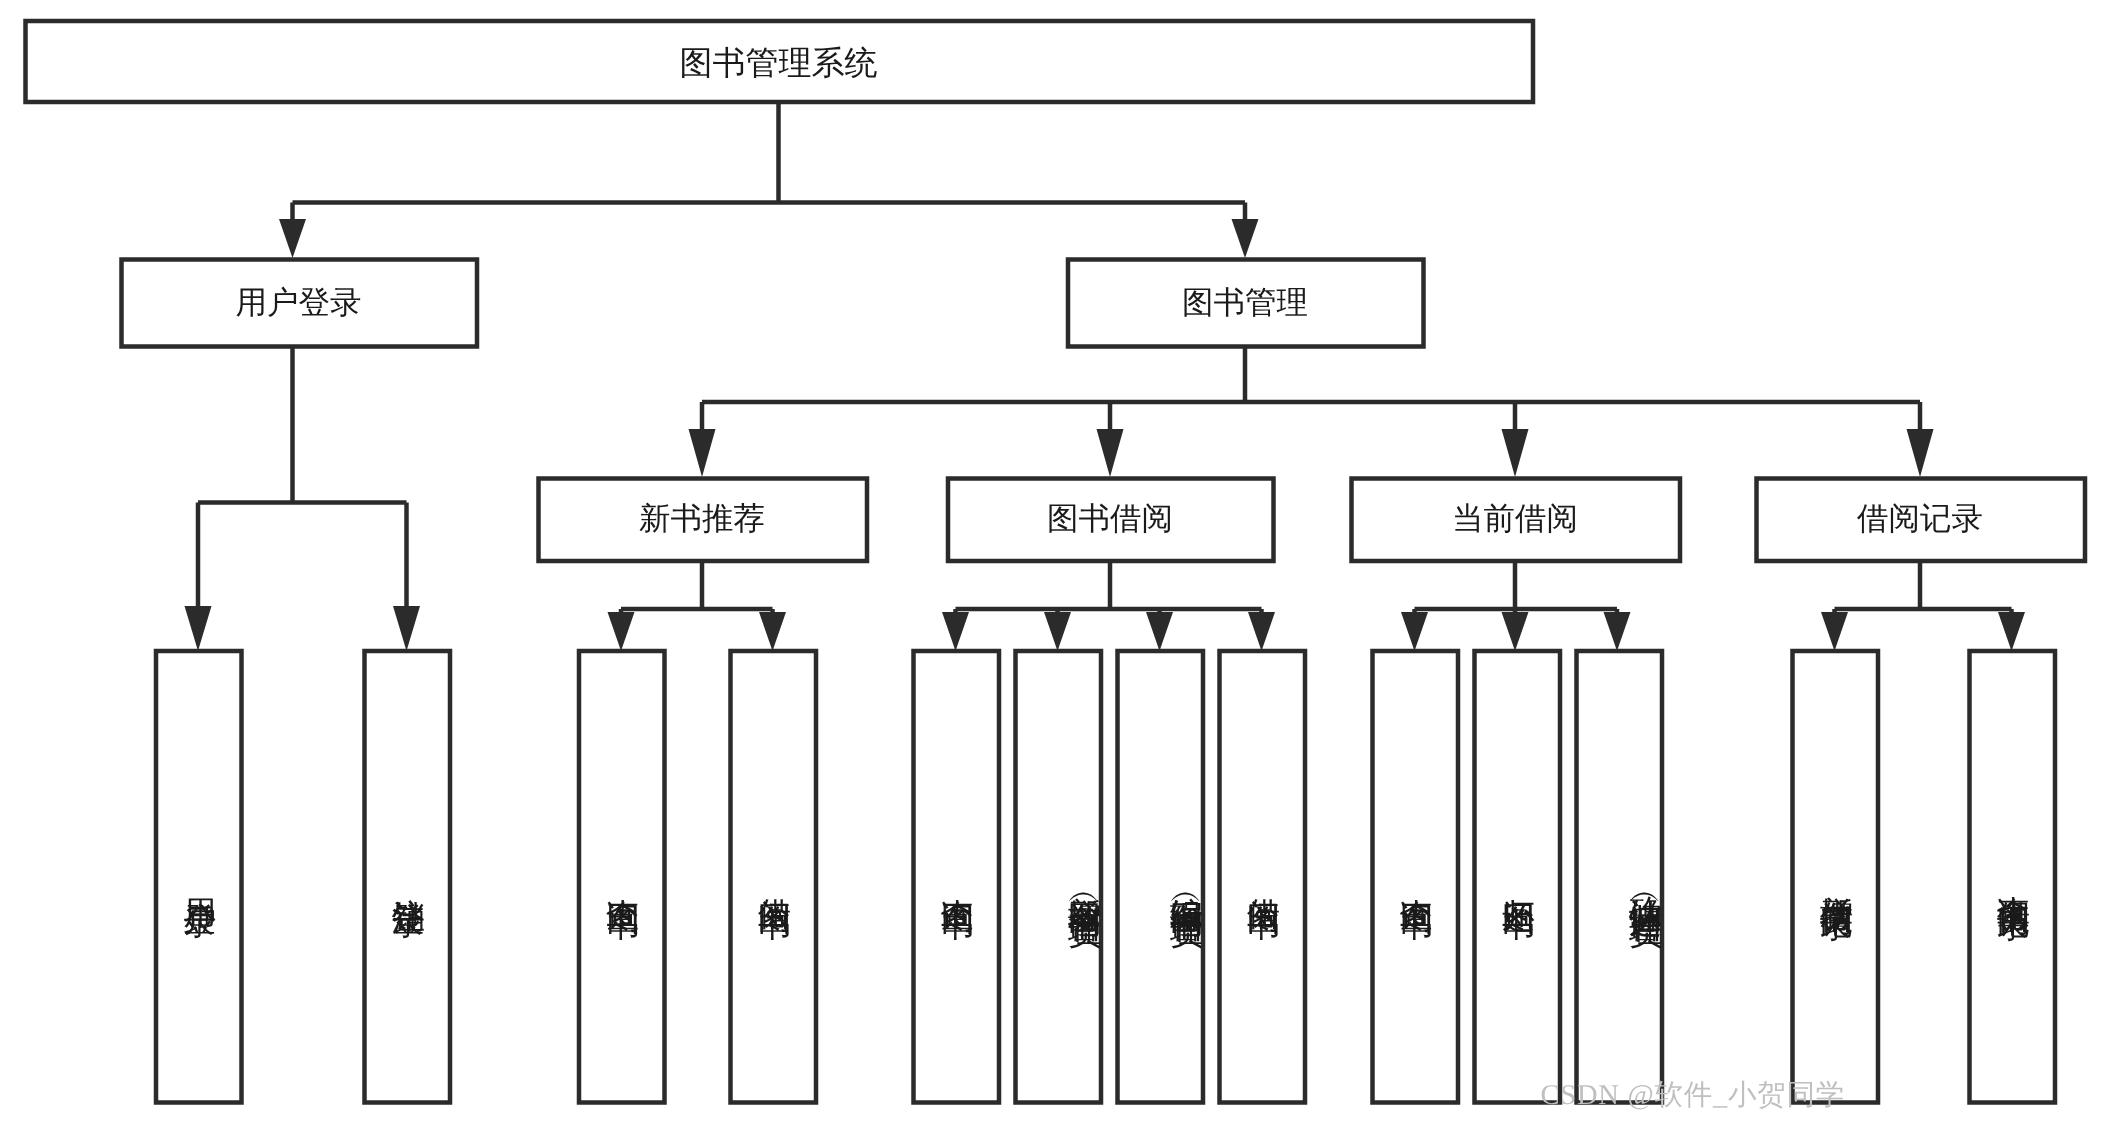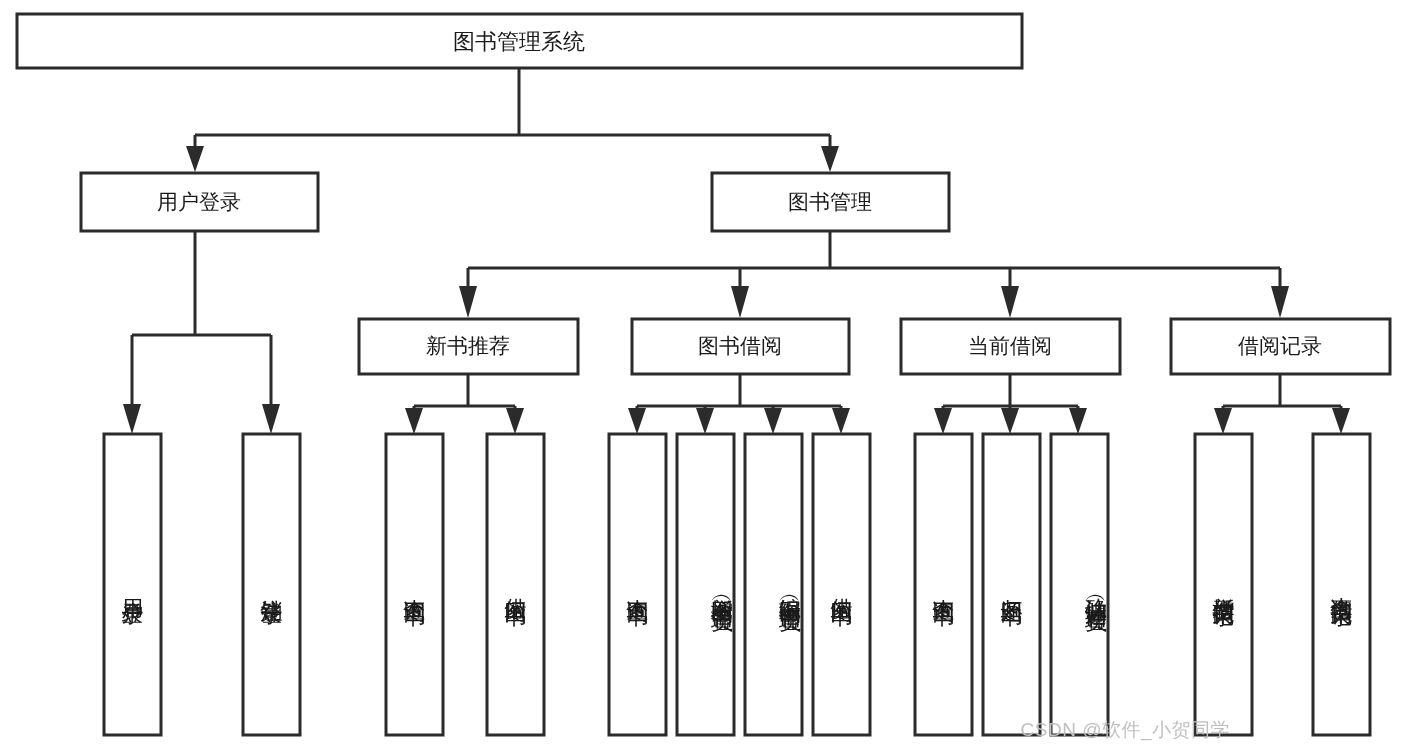--- a/index.html
+++ b/index.html
@@ -70,21 +70,21 @@
     pointer-events: none;
     user-select: none;
   }
   .vlabel.center {
     align-items: center;
   }
   #watermark {
     position: absolute;
     right: 8px;
     bottom: 4px;
-    font-family: Liberation Sans, sans-serif;
+    font-family: Liberation Serif, serif;
     font-size: 19px;
     color: #bfbfbf;
     letter-spacing: 0.5px;
     user-select: none;
     white-space: nowrap;
   }
 </style>
 </head>
 <body>
 

